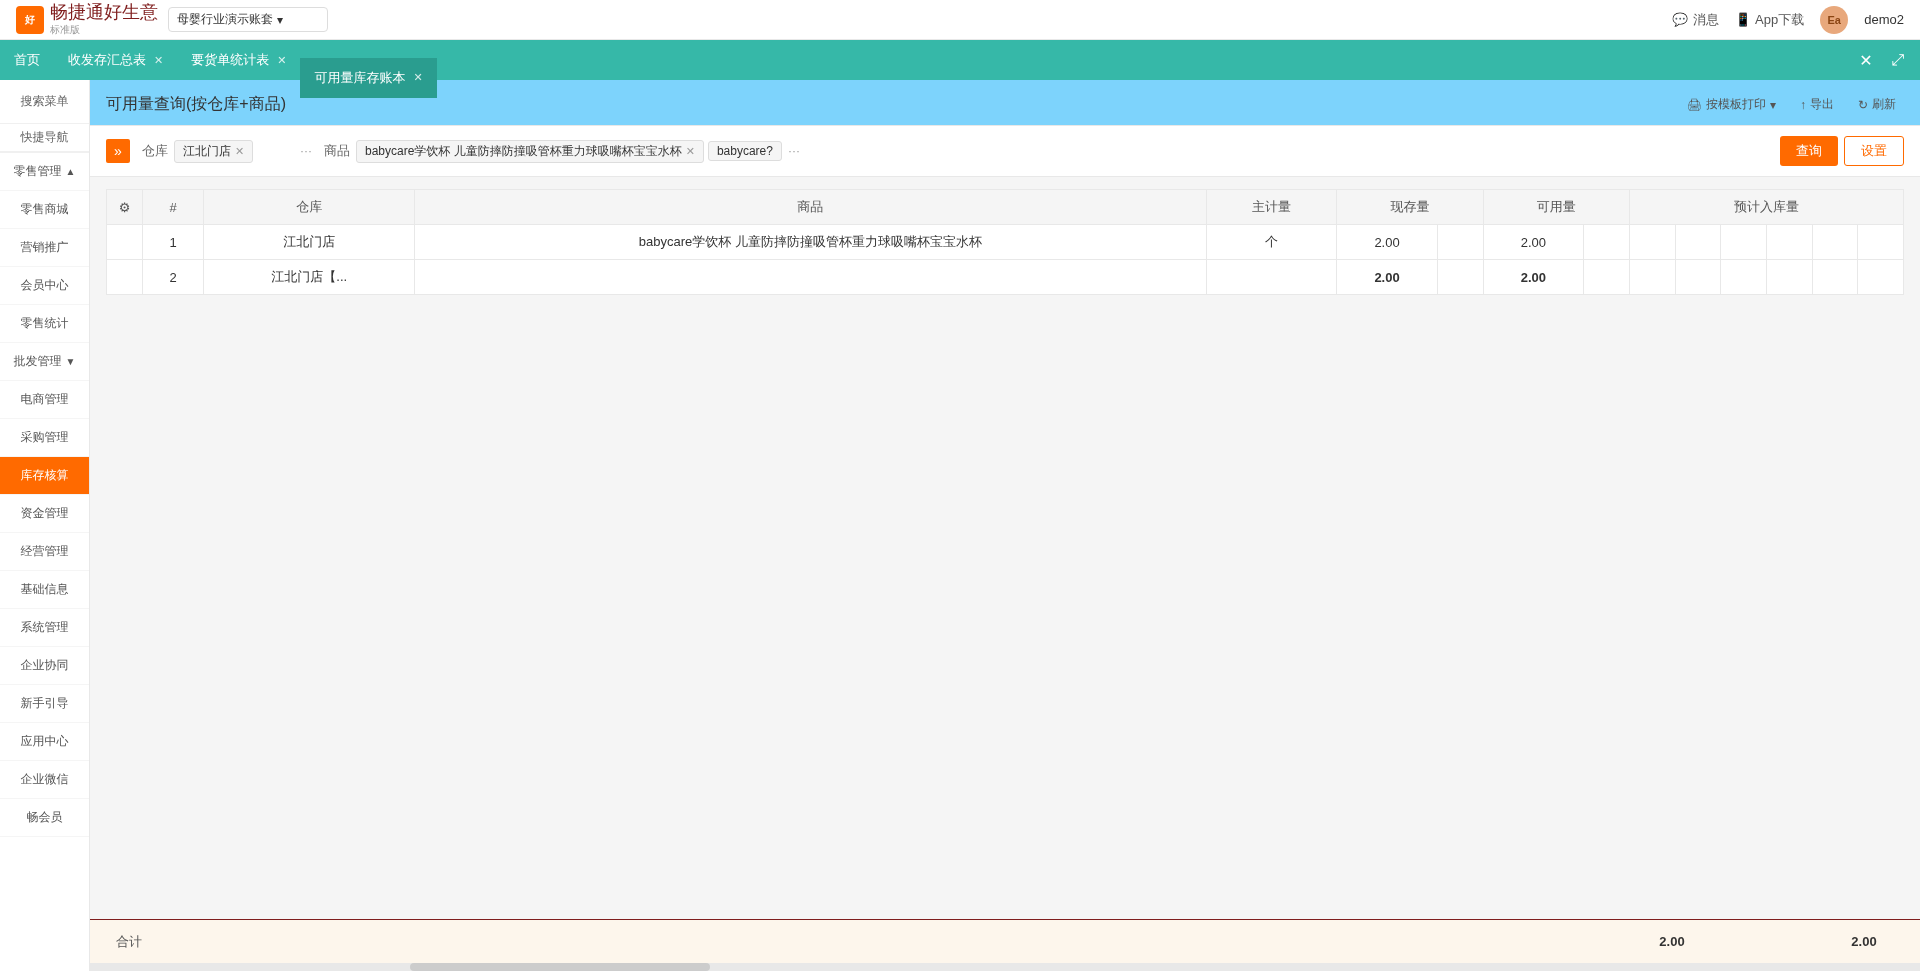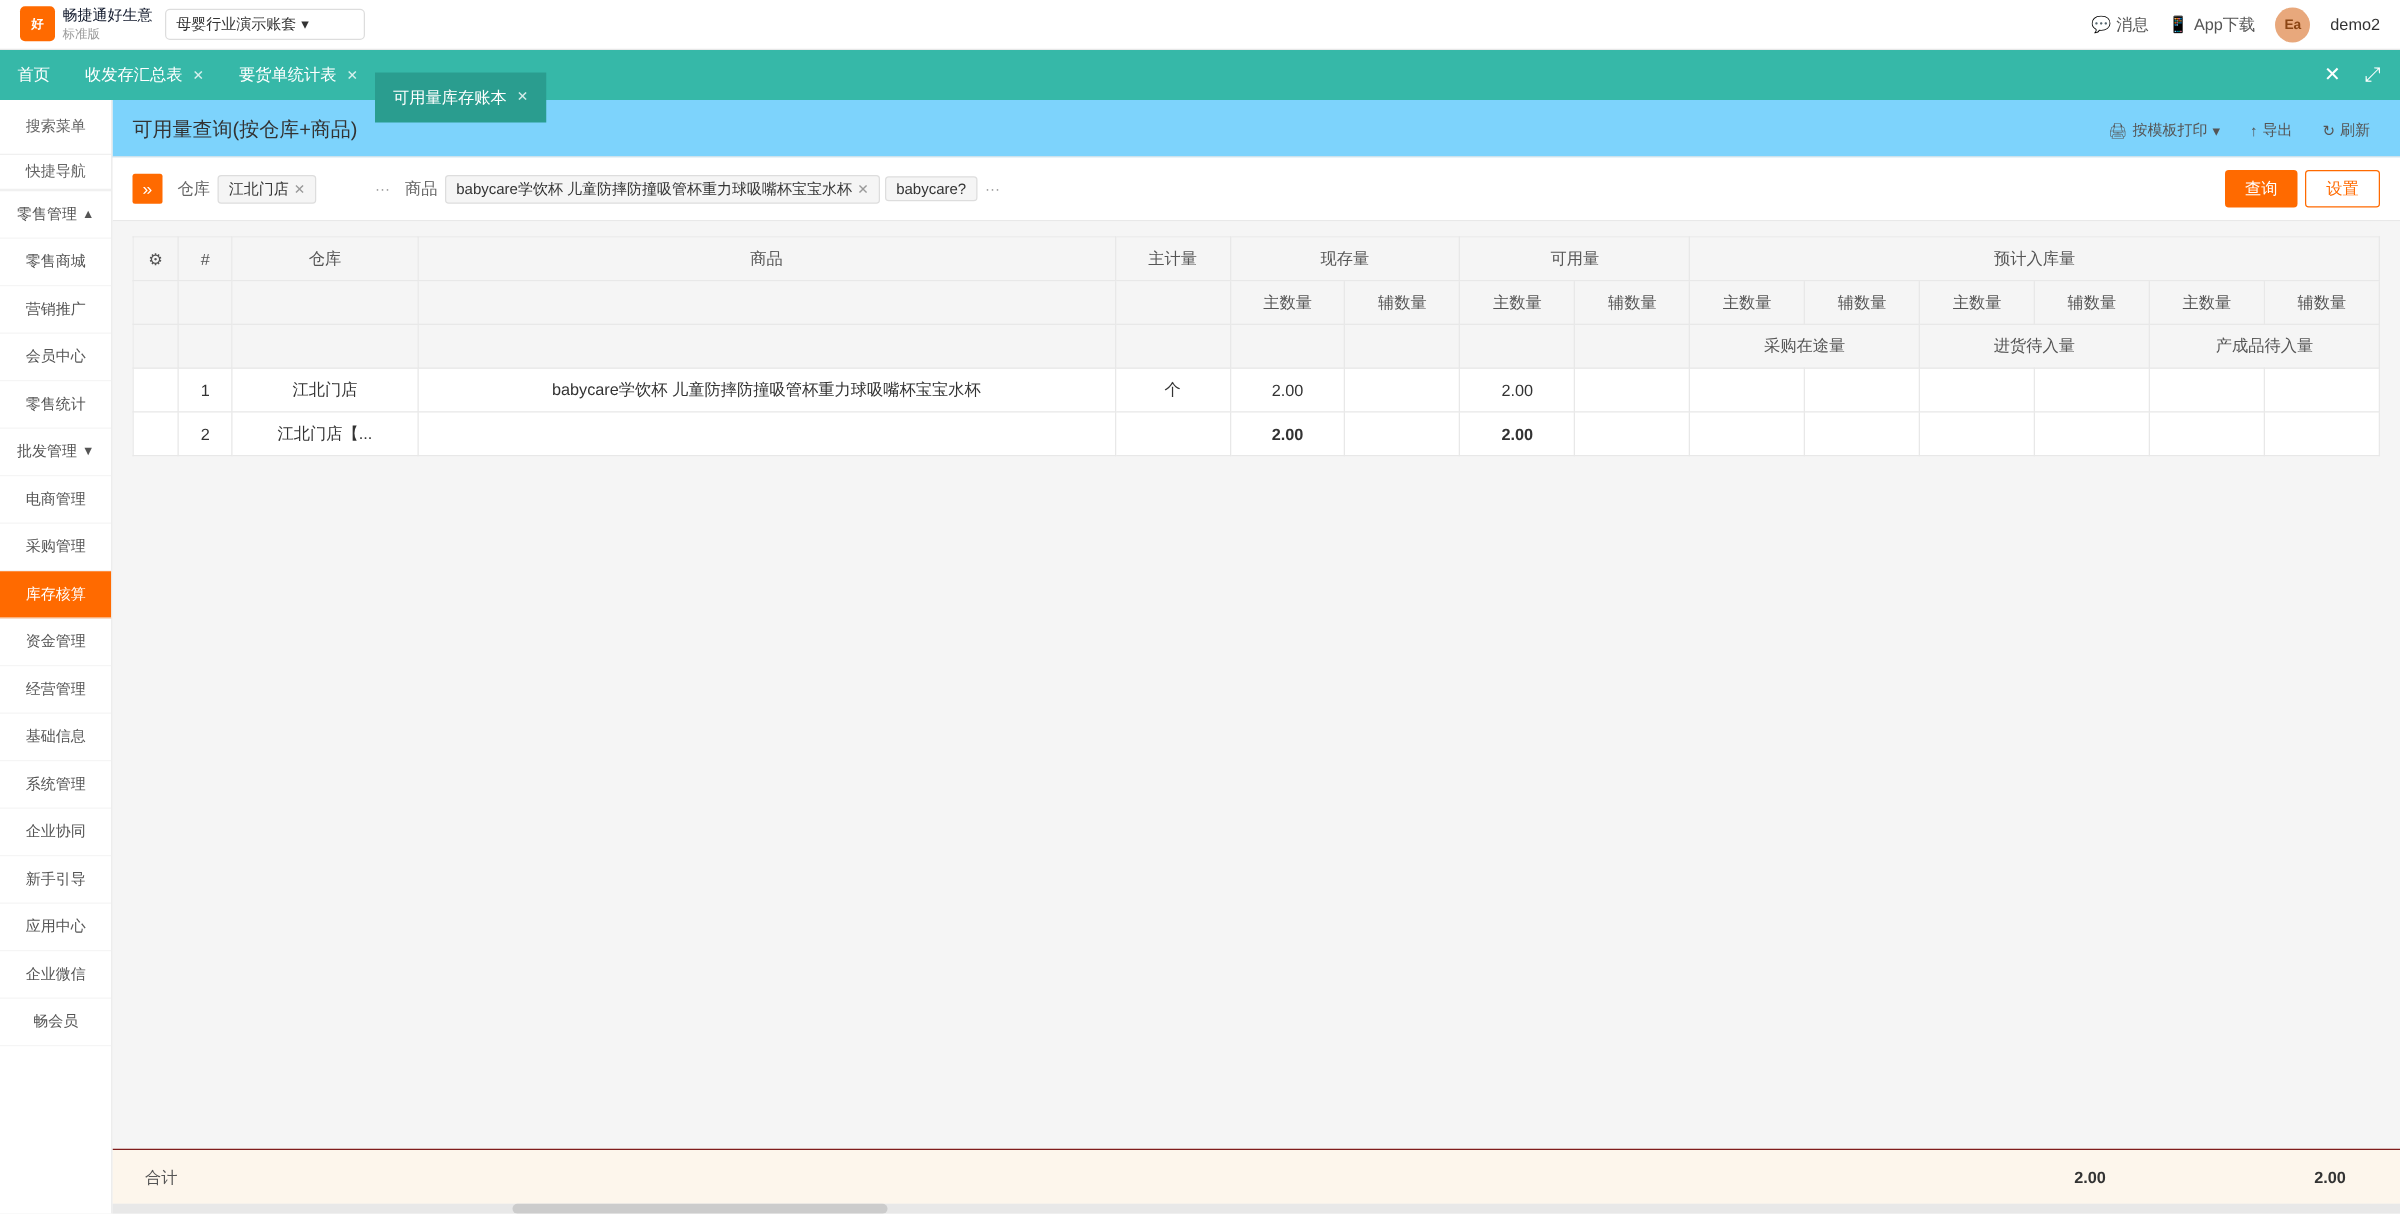--- a/index.html
+++ b/index.html
@@ -12,21 +12,21 @@
       display: flex;
       align-items: center;
       justify-content: space-between;
       padding: 0 16px;
       border-bottom: 1px solid #e8e8e8;
       flex-shrink: 0;
     }
     .top-bar-left { display: flex; align-items: center; gap: 10px; }
     .logo { display: flex; align-items: center; gap: 6px; }
     .logo-icon { width: 28px; height: 28px; background: #ff6a00; border-radius: 4px; display: flex; align-items: center; justify-content: center; color: white; font-size: 10px; font-weight: bold; }
-    .logo-text { font-size: 12px; color: #0f172a; line-height: 1.2; }
+    .logo-text { font-size: 18px; color: #7f1d1d; line-height: 1.2; }
     .logo-sub { font-size: 10px; color: #999; }
     .tenant-select { display: flex; align-items: center; gap: 4px; border: 1px solid #ddd; border-radius: 4px; padding: 3px 8px; font-size: 12px; color: #333; cursor: pointer; min-width: 160px; }
     .top-bar-right { display: flex; align-items: center; gap: 16px; font-size: 13px; color: #555; }
     .top-bar-right .msg, .top-bar-right .download { display: flex; align-items: center; gap: 4px; cursor: pointer; color: #555; }
     .avatar { width: 28px; height: 28px; border-radius: 50%; background: #e8a87c; display: flex; align-items: center; justify-content: center; overflow: hidden; }
     .user-name { font-size: 13px; color: #333; }
 
     
     .nav-tabs {
       height: 40px;
@@ -354,51 +354,20 @@
           <tr>
             <th class="col-setting">⚙</th>
             <th>#</th>
             <th>仓库</th>
             <th>商品</th>
             <th>主计量</th>
             <th colspan="2" class="th-group">现存量</th>
             <th colspan="2" class="th-group">可用量</th>
             <th colspan="6" class="th-group">预计入库量</th>
           </tr>
-          <tr>
-            <th></th>
-            <th></th>
-            <th></th>
-            <th></th>
-            <th></th>
-            <th>主数量</th>
-            <th>辅数量</th>
-            <th>主数量</th>
-            <th>辅数量</th>
-            <th>主数量</th>
-            <th>辅数量</th>
-            <th>主数量</th>
-            <th>辅数量</th>
-            <th>主数量</th>
-            <th>辅数量</th>
-          </tr>
-          <tr>
-            <th></th>
-            <th></th>
-            <th></th>
-            <th></th>
-            <th></th>
-            <th></th>
-            <th></th>
-            <th></th>
-            <th></th>
-            <th colspan="2" class="th-group">采购在途量</th>
-            <th colspan="2" class="th-group">进货待入量</th>
-            <th colspan="2" class="th-group">产成品待入量</th>
-          </tr>
         </thead>
         <tbody>
           <tr>
             <td></td>
             <td>1</td>
             <td class="text-left">江北门店</td>
             <td class="text-left">babycare学饮杯 儿童防摔防撞吸管杯重力球吸嘴杯宝宝水杯</td>
             <td>个</td>
             <td>2.00</td>
             <td></td>

